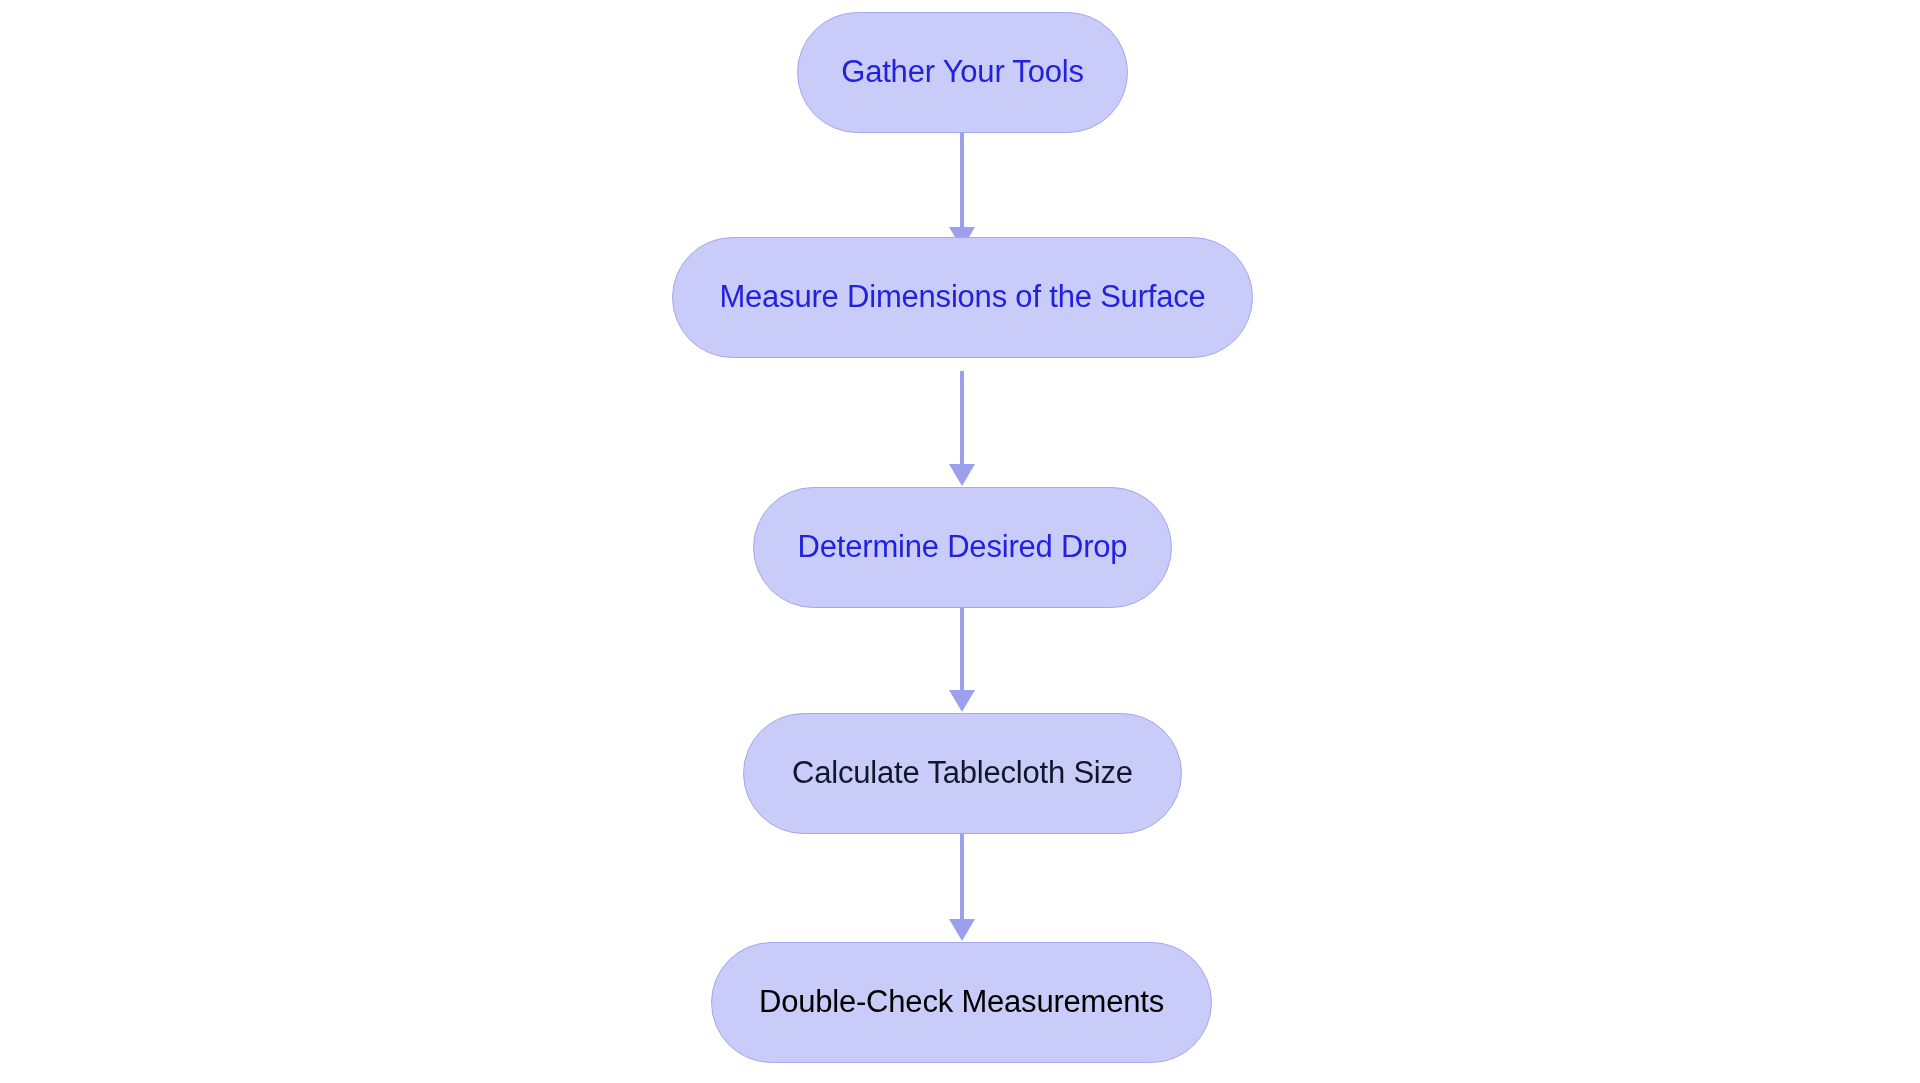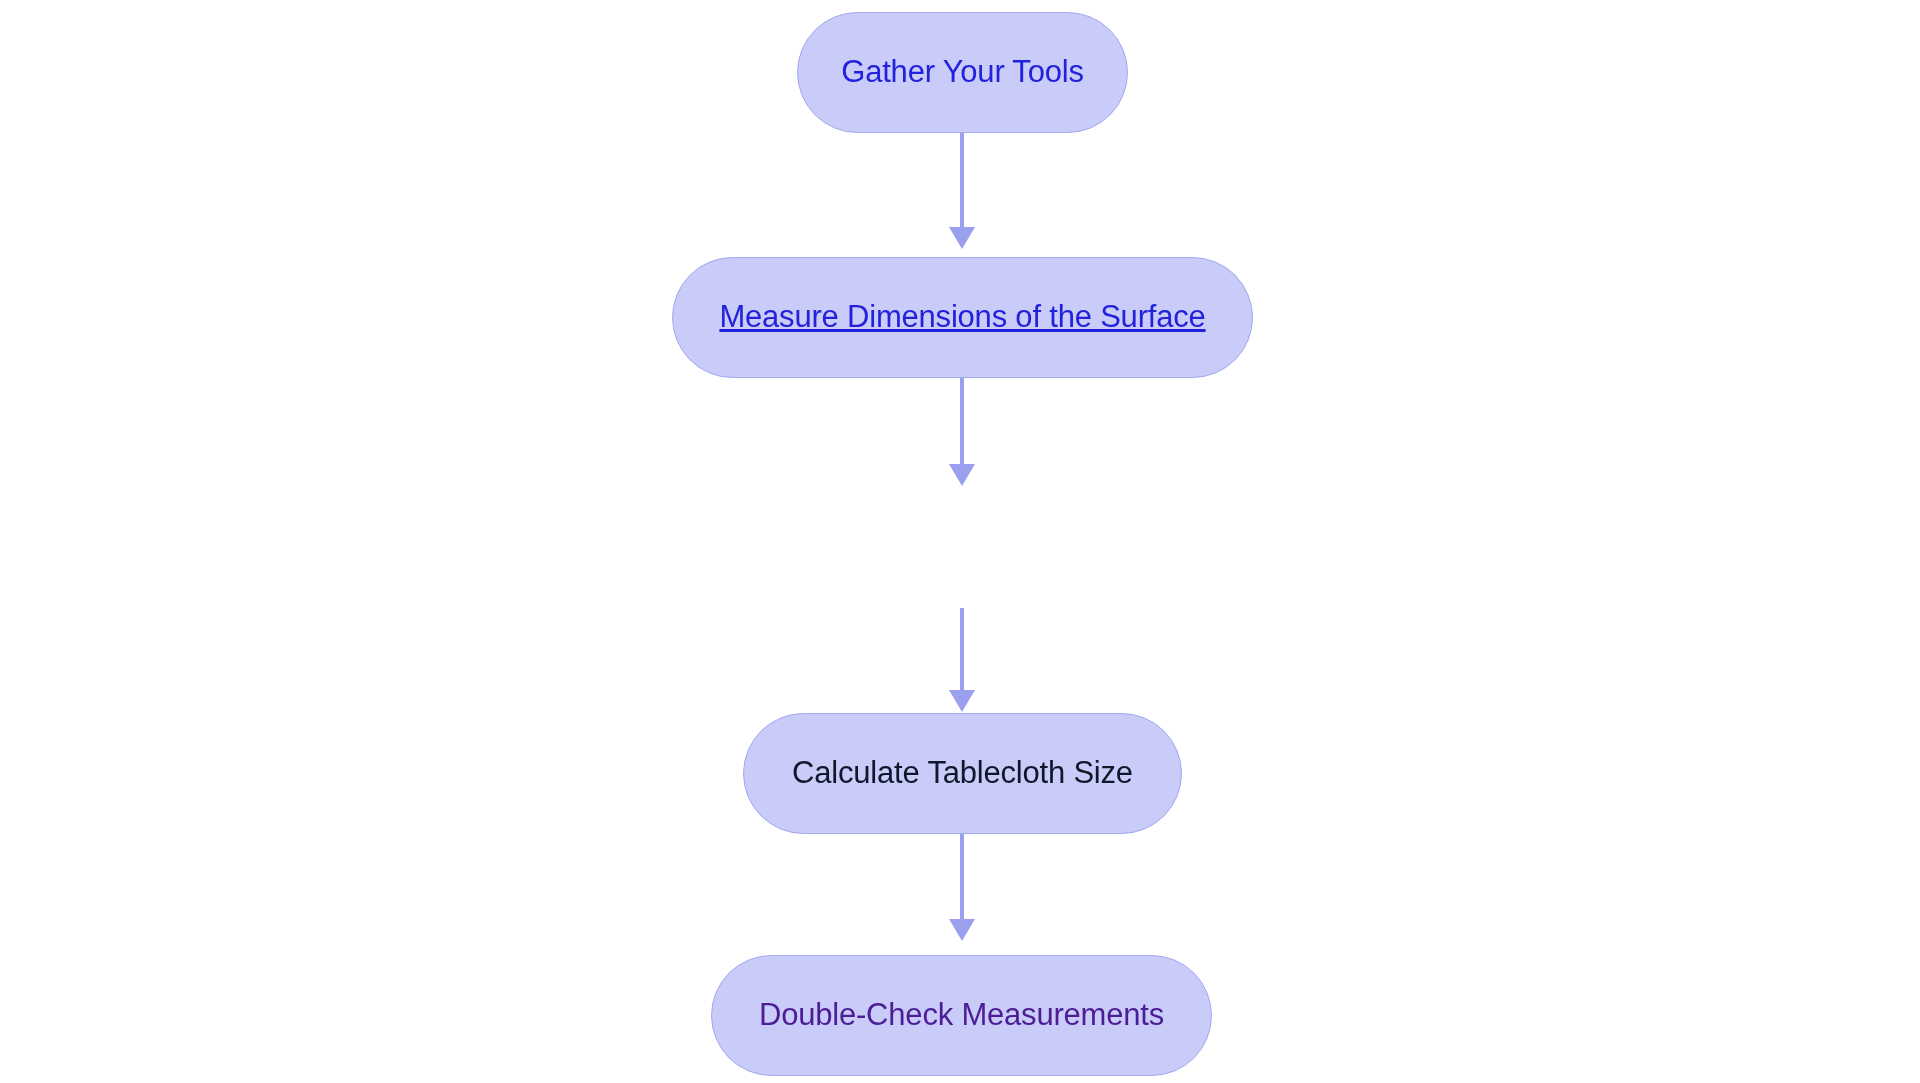--- a/index.html
+++ b/index.html
@@ -70,26 +70,29 @@
         <polygon points="949,690 975,690 962,712" fill="#9aa0ee"></polygon>
         <line x1="962" y1="834" x2="962" y2="921" stroke="#9aa0ee" stroke-width="4"></line>
         <polygon points="949,919 975,919 962,941" fill="#9aa0ee"></polygon>
       </g>
   </svg>
 
   <div class="flow-node" id="node-1" style="left: 797px; top: 12px; width: 331px; height: 121px; background: rgb(201, 204, 249); border-color: rgb(163, 168, 239); color: rgb(34, 34, 221); border-radius: 60.5px;">
     <span class="node-label">Gather Your Tools</span>
   </div>
 
-  <div class="flow-node" id="node-2" style="left: 672px; top: 257px; width: 581px; height: 121px; background: rgb(201, 204, 249); border-color: rgb(163, 168, 239); color: rgb(34, 34, 221); border-radius: 60.5px; text-decoration: underline;">
+  <div class="flow-node" id="node-2" style="left: 672px; top: 237px; width: 581px; height: 121px; background: rgb(201, 204, 249); border-color: rgb(163, 168, 239); color: rgb(34, 34, 221); border-radius: 60.5px;">
     <span class="node-label">Measure Dimensions of the Surface</span>
   </div>
 
+  <div class="flow-node" id="node-3" style="left: 753px; top: 487px; width: 419px; height: 121px; background: rgb(201, 204, 249); border-color: rgb(163, 168, 239); color: rgb(34, 34, 221); border-radius: 60.5px;">
+    <span class="node-label">Determine Desired Drop</span>
+  </div>
 
   <div class="flow-node" id="node-4" style="left: 743px; top: 713px; width: 439px; height: 121px; background: rgb(201, 204, 249); border-color: rgb(163, 168, 239); color: #0f172a; border-radius: 60.5px;">
     <span class="node-label">Calculate Tablecloth Size</span>
   </div>
 
-  <div class="flow-node" id="node-5" style="left: 711px; top: 942px; width: 501px; height: 121px; background: rgb(201, 204, 249); border-color: rgb(163, 168, 239); color: #4c1d95; border-radius: 60.5px; margin-top: 13px;">
+  <div class="flow-node" id="node-5" style="left: 711px; top: 942px; width: 501px; height: 121px; background: rgb(201, 204, 249); border-color: rgb(163, 168, 239); color: #000000; border-radius: 60.5px;">
     <span class="node-label">Double-Check Measurements</span>
   </div>
 
 </div>
 
 </body></html>

